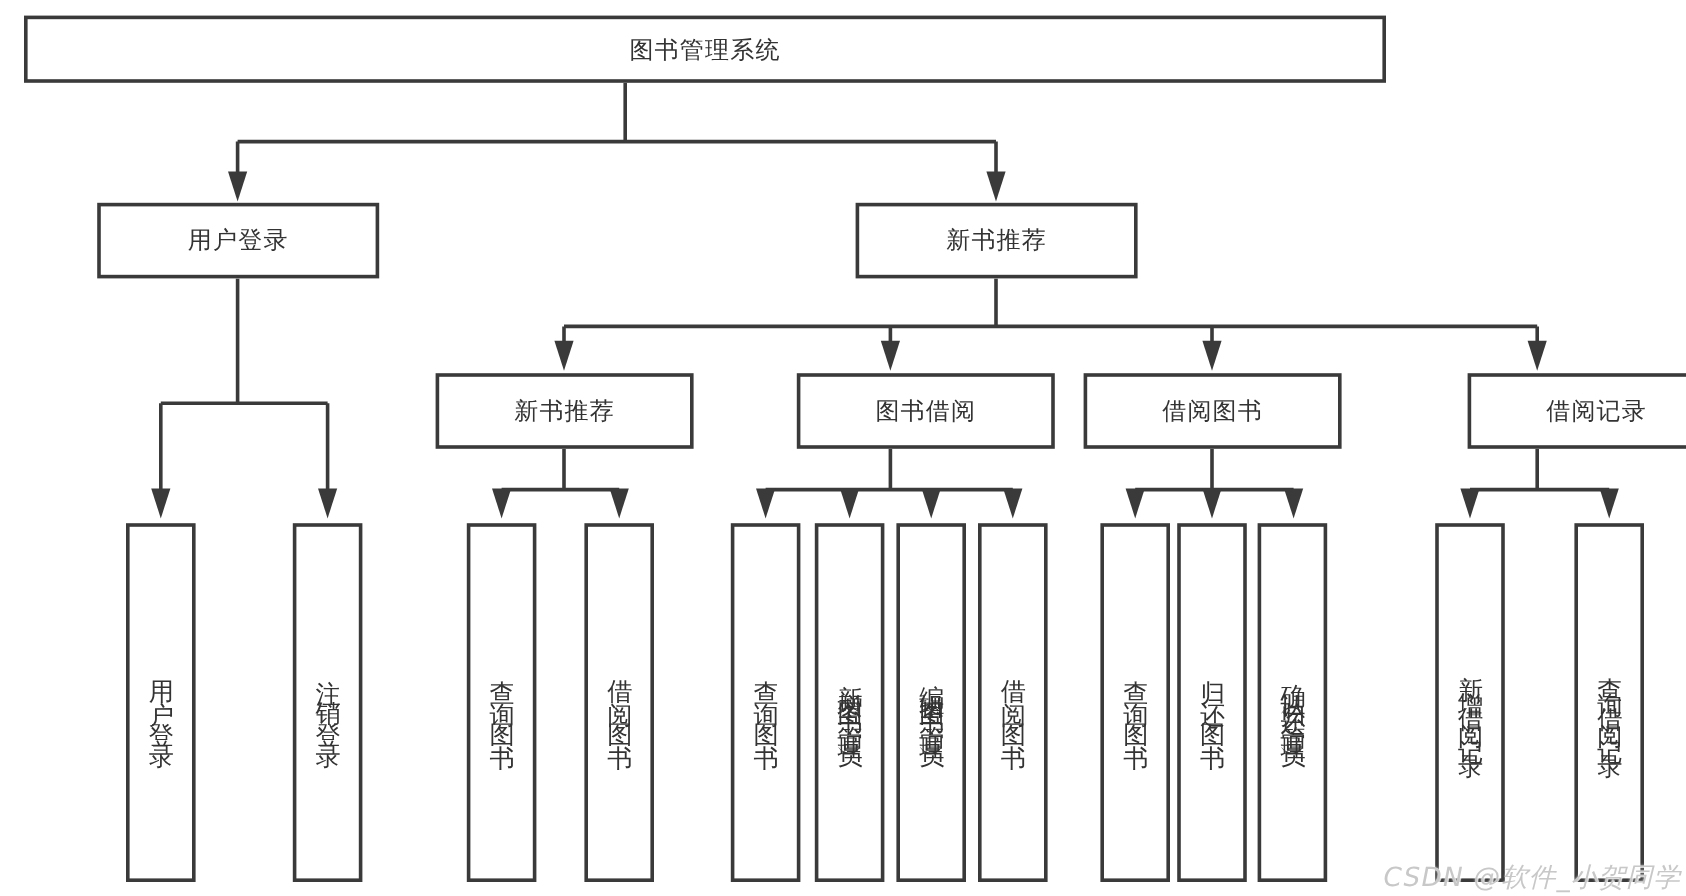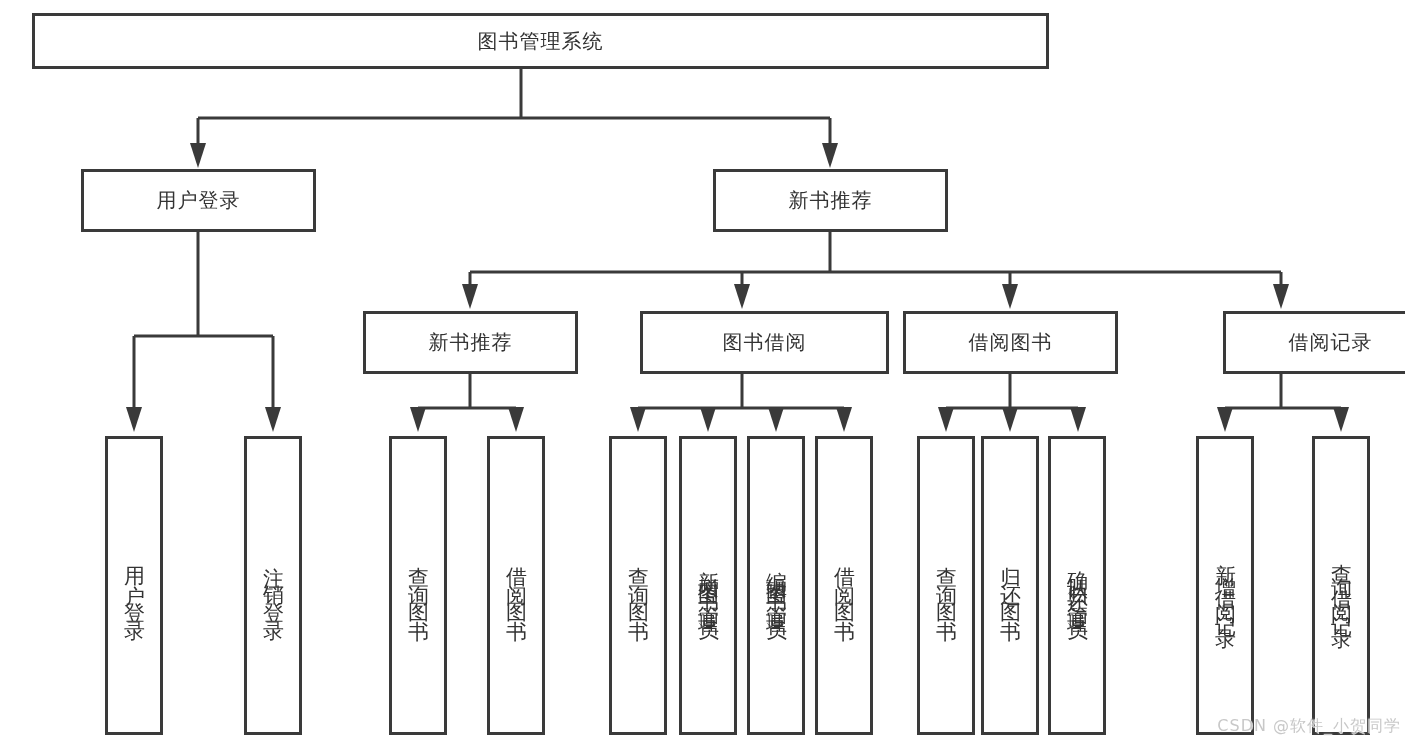--- a/index.html
+++ b/index.html
@@ -64,26 +64,27 @@
     color: var(--text, #333333);
     white-space: nowrap;
   }
   .vbox span.s4 { letter-spacing: 18px; }
   .vbox span.s6 { letter-spacing: 13px; }
   .vbox span.s9 { letter-spacing: 7px; }
   #watermark {
     position: absolute;
     top: 716px;
     right: 4px;
-    font-size: 16px;
+    font-size: 22px;
     color: var(--watermark, #c8c8c8);
     text-shadow: 0 0 2px rgba(255,255,255,0.9), 1px 1px 0 rgba(255,255,255,0.7);
     letter-spacing: 1px;
     z-index: 10;
     white-space: nowrap;
+    font-style: italic;
   }
 </style>
 </head>
 <body>
 
 <div id="figure">
 
   <svg id="connector-layer" viewBox="0 0 1405 747" xmlns="http://www.w3.org/2000/svg">
 
     <g>
@@ -127,27 +128,27 @@
       <path class="a" d="M1078 432 L1070 407 L1086 407 Z"></path>
     </g>
 
     <g>
       <path class="l" d="M1281 374 V408 M1225 408 H1341"></path>
       <path class="a" d="M1225 432 L1217 407 L1233 407 Z"></path>
       <path class="a" d="M1341 432 L1333 407 L1349 407 Z"></path>
     </g>
   </svg>
 
-  <div class="hbox" style="left:20px; top:13px; width:1017px; height:56px;margin-left:12px;">图书管理系统</div>
+  <div class="hbox" style="left:20px; top:13px; width:1135px; height:56px;">图书管理系统</div>
 
   <div class="hbox" style="left:81px; top:169px; width:235px; height:63px;">用户登录</div>
   <div class="hbox" style="left:713px; top:169px; width:235px; height:63px;">新书推荐</div>
 
   <div class="hbox" style="left:363px; top:311px; width:215px; height:63px;">新书推荐</div>
-  <div class="hbox" style="left:640px; top:311px; width:249px; height:63px;">图书借阅</div>
+  <div class="hbox" style="left:664px; top:311px; width:215px; height:63px;">图书借阅</div>
   <div class="hbox" style="left:903px; top:311px; width:215px; height:63px;">借阅图书</div>
   <div class="hbox" style="left:1223px; top:311px; width:215px; height:63px;text-align:right;">借阅记录</div>
 
   <div class="vbox" style="left:105px;">
     <span class="s4">用户登录</span>
   </div>
   <div class="vbox" style="left:244px;">
     <span class="s4">注销登录</span>
   </div>
 

